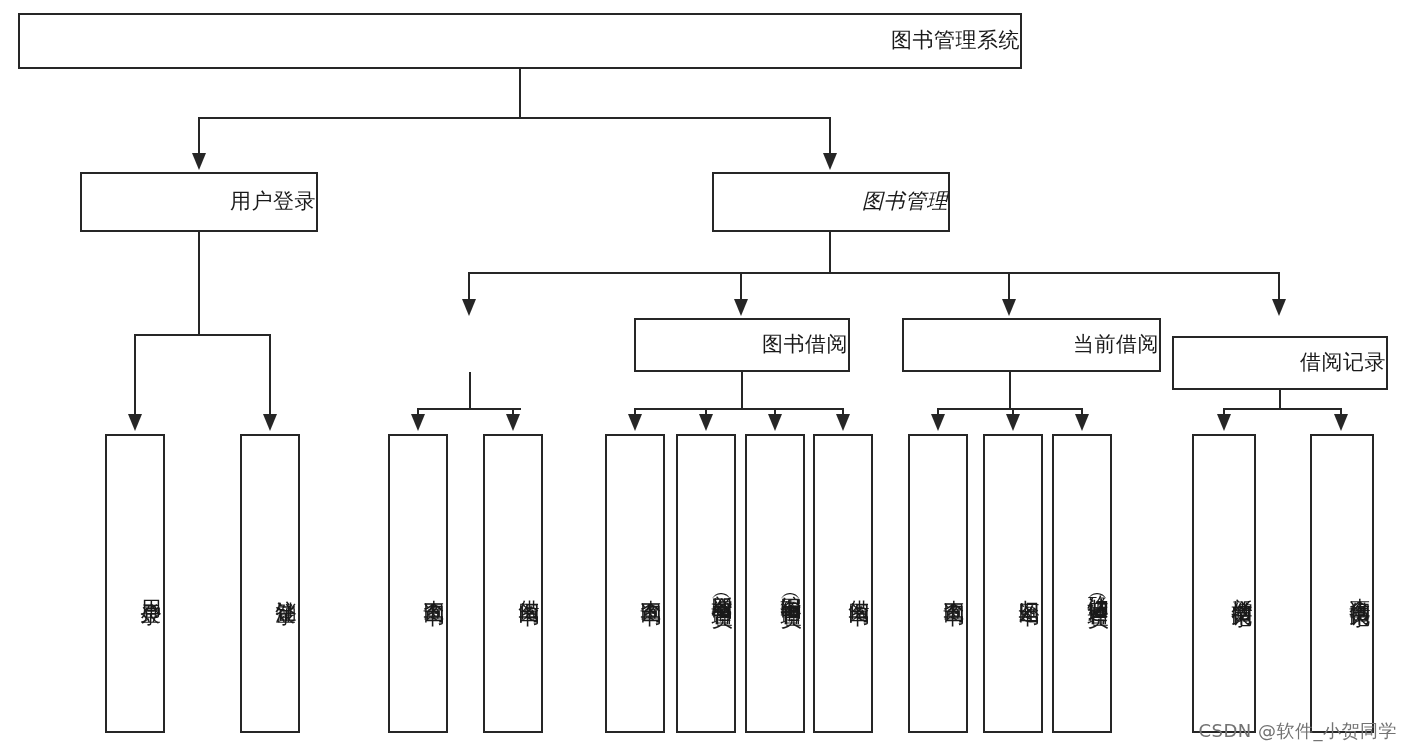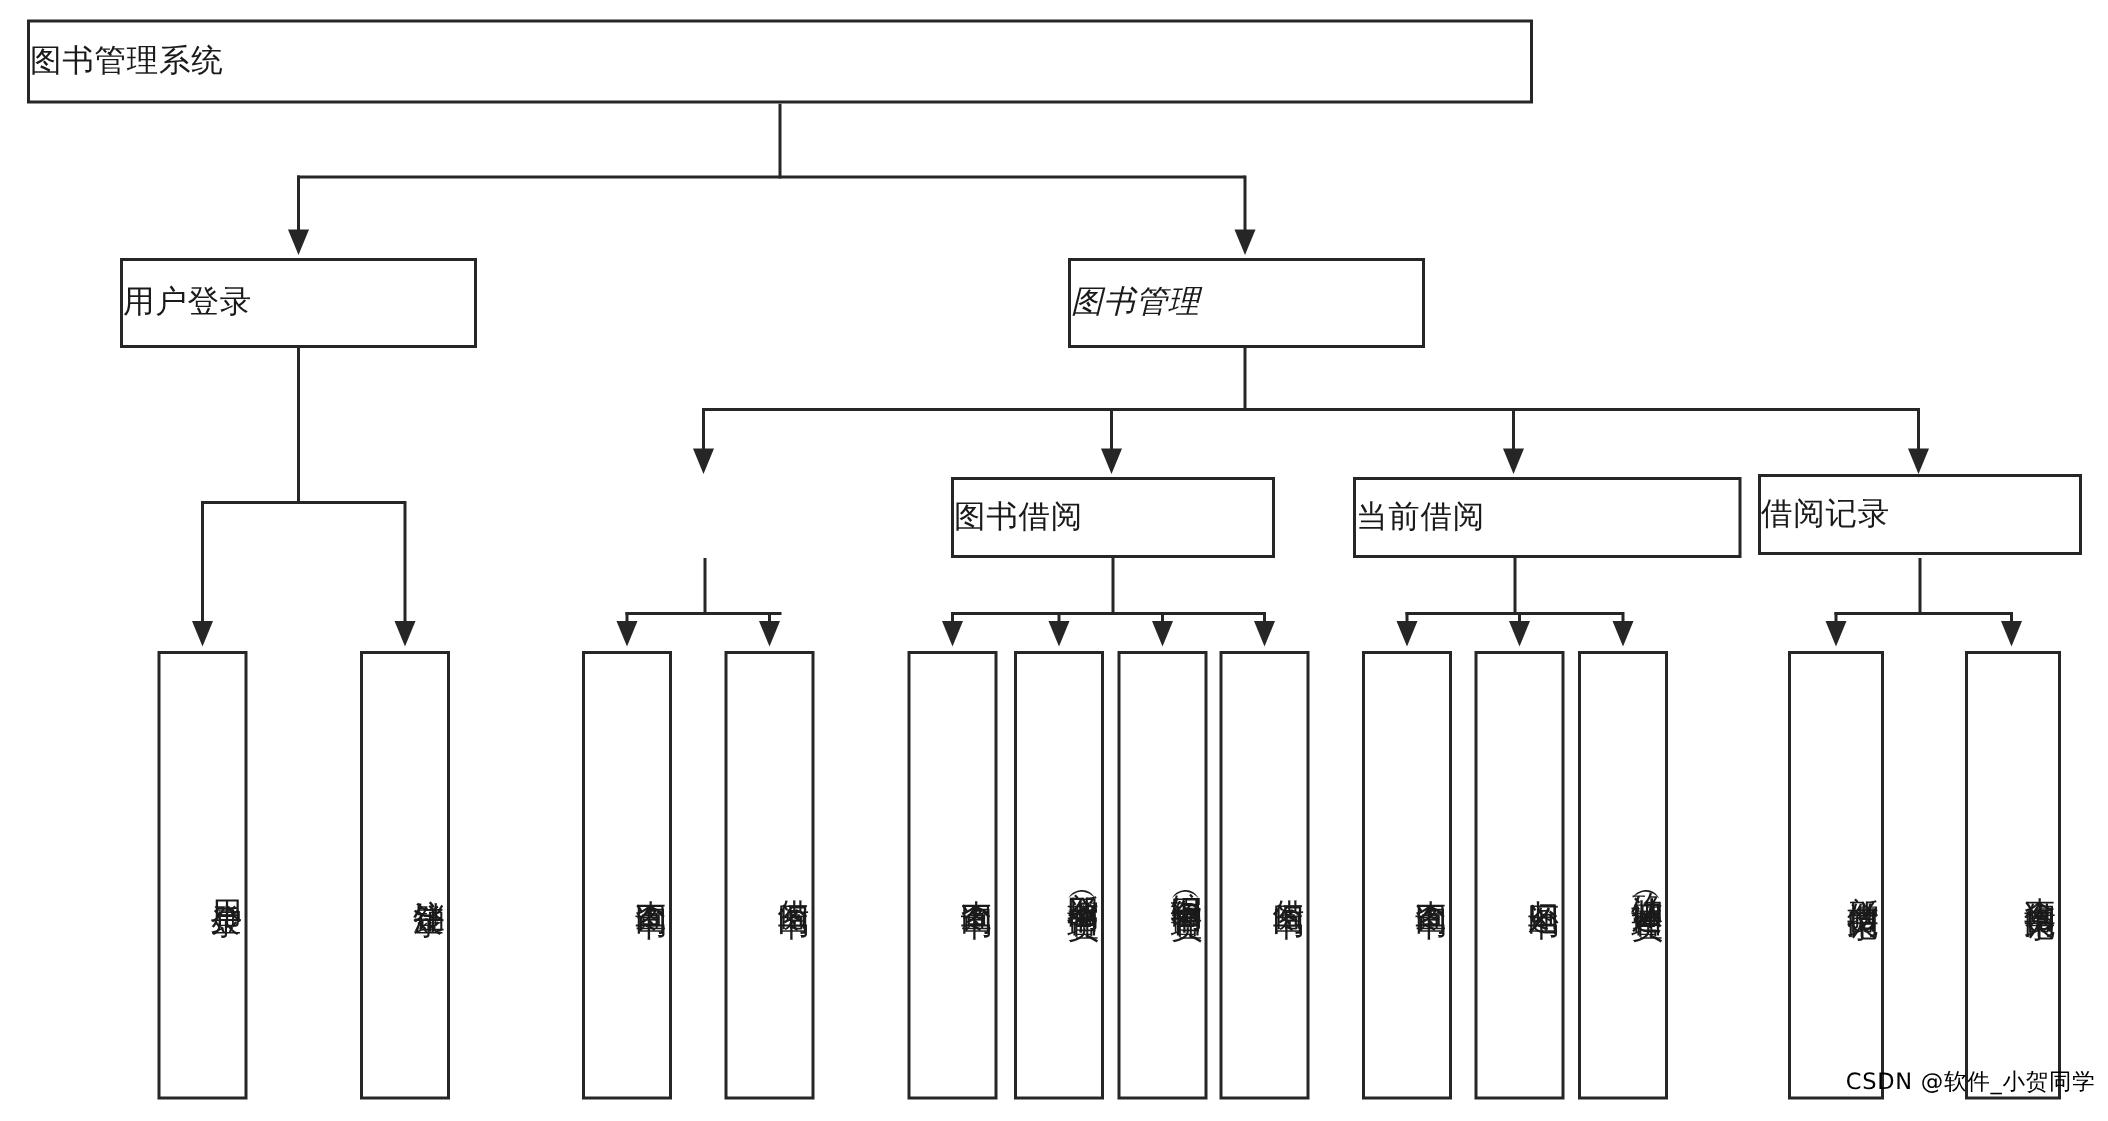--- a/index.html
+++ b/index.html
@@ -19,21 +19,21 @@
     overflow: hidden;
   }
   
   .node {
     position: absolute;
     box-sizing: border-box;
     border: 2px solid #262626;
     background: #ffffff;
     display: flex;
     align-items: center;
-    justify-content: flex-start;
+    justify-content: flex-end;
     text-align: center;
     color: #1a1a1a;
     z-index: 3;
   }
   .node.h {
     font-size: 21px;
     line-height: 1.2;
     letter-spacing: 0.5px;
   }
   .node.v {
@@ -66,23 +66,23 @@
     height: 0;
     border-left: 7px solid transparent;
     border-right: 7px solid transparent;
     border-top: 17px solid #262626;
     z-index: 2;
   }
   
   #watermark {
     position: absolute;
     right: 8px;
-    bottom: 16px;
-    font-size: 15px;
-    color: #000000;
+    bottom: 4px;
+    font-size: 18px;
+    color: #737373;
     letter-spacing: 0.5px;
     white-space: nowrap;
     z-index: 5;
     font-family: "DejaVu Sans", "Liberation Sans", sans-serif;
   }
 </style>
 </head>
 <body>
 
 <div id="canvas">
@@ -124,21 +124,21 @@
   <div class="arrow" style="left:1002px; top:299px;"></div>
   <div class="ln vline" style="left:1278px; top:272px; height:30px;"></div>
   <div class="arrow" style="left:1272px; top:299px;"></div>
 
   <div class="node h" style="left:634px; top:318px; width:216px; height:54px;">
     <span>图书借阅</span>
   </div>
   <div class="node h" style="left:902px; top:318px; width:259px; height:54px;">
     <span>当前借阅</span>
   </div>
-  <div class="node h" style="left:1172px; top:316px; width:216px; height:54px;">
+  <div class="node h" style="left:1172px; top:336px; width:216px; height:54px;">
     <span>借阅记录</span>
   </div>
 
   <div class="ln vline" style="left:469px; top:372px; height:38px;"></div>
   <div class="ln hline" style="left:417px; top:408px; width:104px;"></div>
   <div class="ln vline" style="left:417px; top:408px; height:8px;"></div>
   <div class="arrow" style="left:411px; top:414px;"></div>
   <div class="ln vline" style="left:512px; top:408px; height:8px;"></div>
   <div class="arrow" style="left:506px; top:414px;"></div>
 

